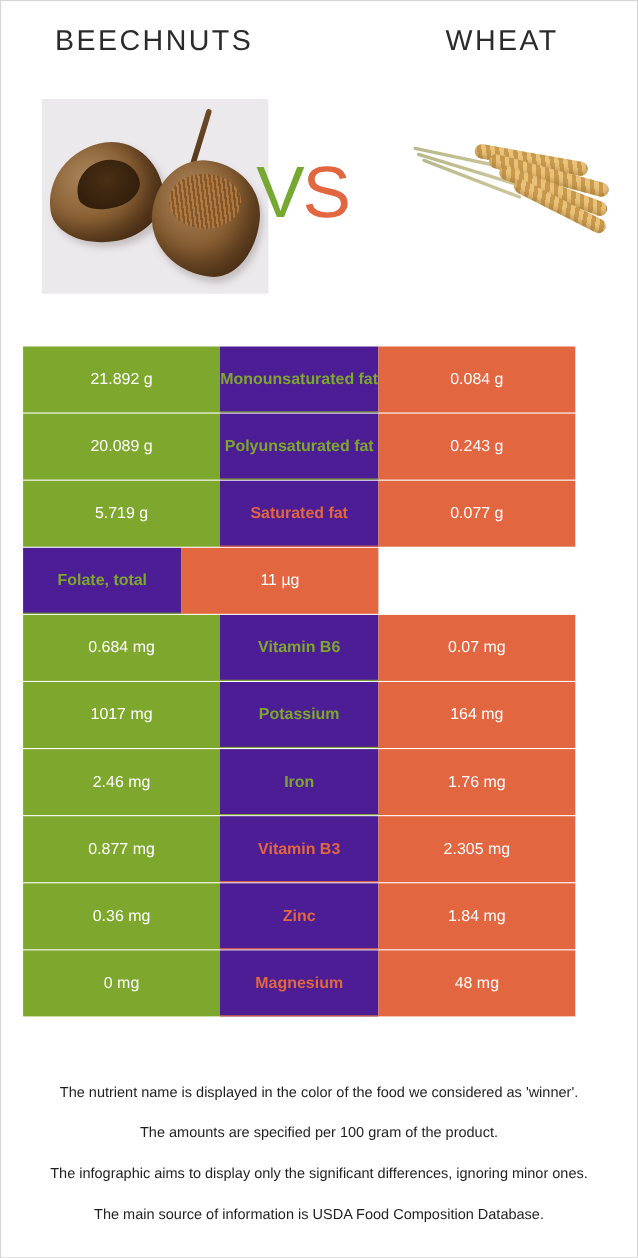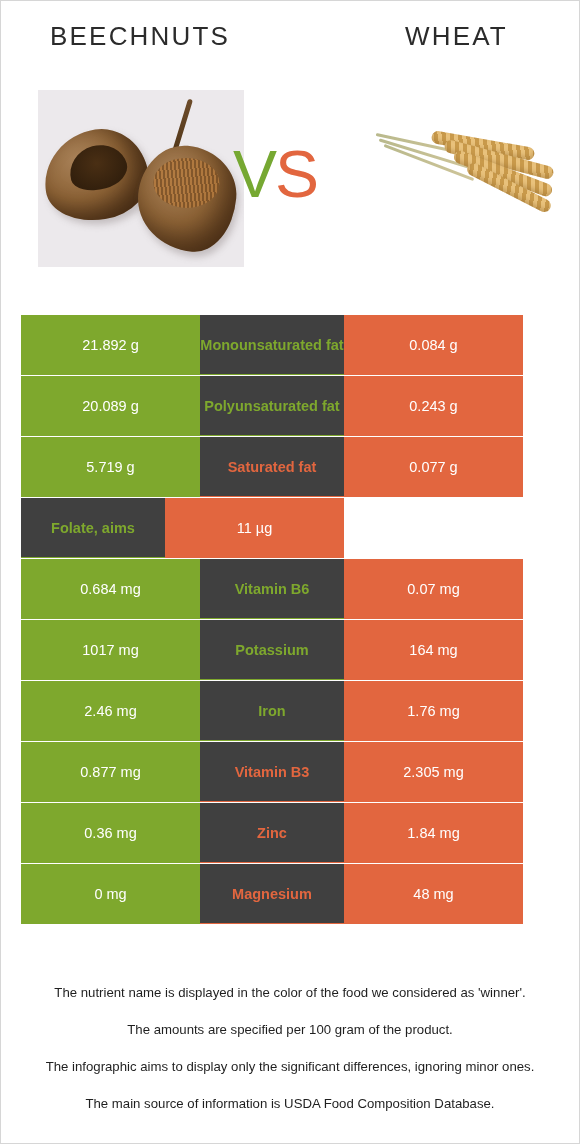--- a/index.html
+++ b/index.html
@@ -180,21 +180,21 @@
   }
   .cell-left, .cell-right {
     width: 179px;
     color: #ffffff;
     font-weight: 400;
   }
   .cell-left  { background: #7ea82d; }
   .cell-right { background: #e2663f; }
   .cell-mid {
     width: 144px;
-    background: #404040;
+    background: #4c1d95;
     font-weight: 700;
     font-size: 14.5px;
     border-top: 1px solid transparent;
     border-bottom: 1px solid transparent;
   }
   .row:first-child .cell-mid { border-top-color: transparent; }
   .win-green .cell-mid { color: #7ea82d; border-bottom-color: #7ea82d; }
   .win-red   .cell-mid { color: #e2663f; border-bottom-color: #e2663f; }
 
   
@@ -255,21 +255,21 @@
       <div class="cell cell-right">0.243 g</div>
     </div>
 
     <div class="row win-red">
       <div class="cell cell-left">5.719 g</div>
       <div class="cell cell-mid">Saturated fat</div>
       <div class="cell cell-right">0.077 g</div>
     </div>
 
     <div class="row win-green">
-      <div class="cell cell-mid">Folate, aims</div>
+      <div class="cell cell-mid">Folate, total</div>
       <div class="cell cell-right">11 µg</div>
     </div>
 
     <div class="row win-green">
       <div class="cell cell-left">0.684 mg</div>
       <div class="cell cell-mid">Vitamin B6</div>
       <div class="cell cell-right">0.07 mg</div>
     </div>
 
     <div class="row win-green">

